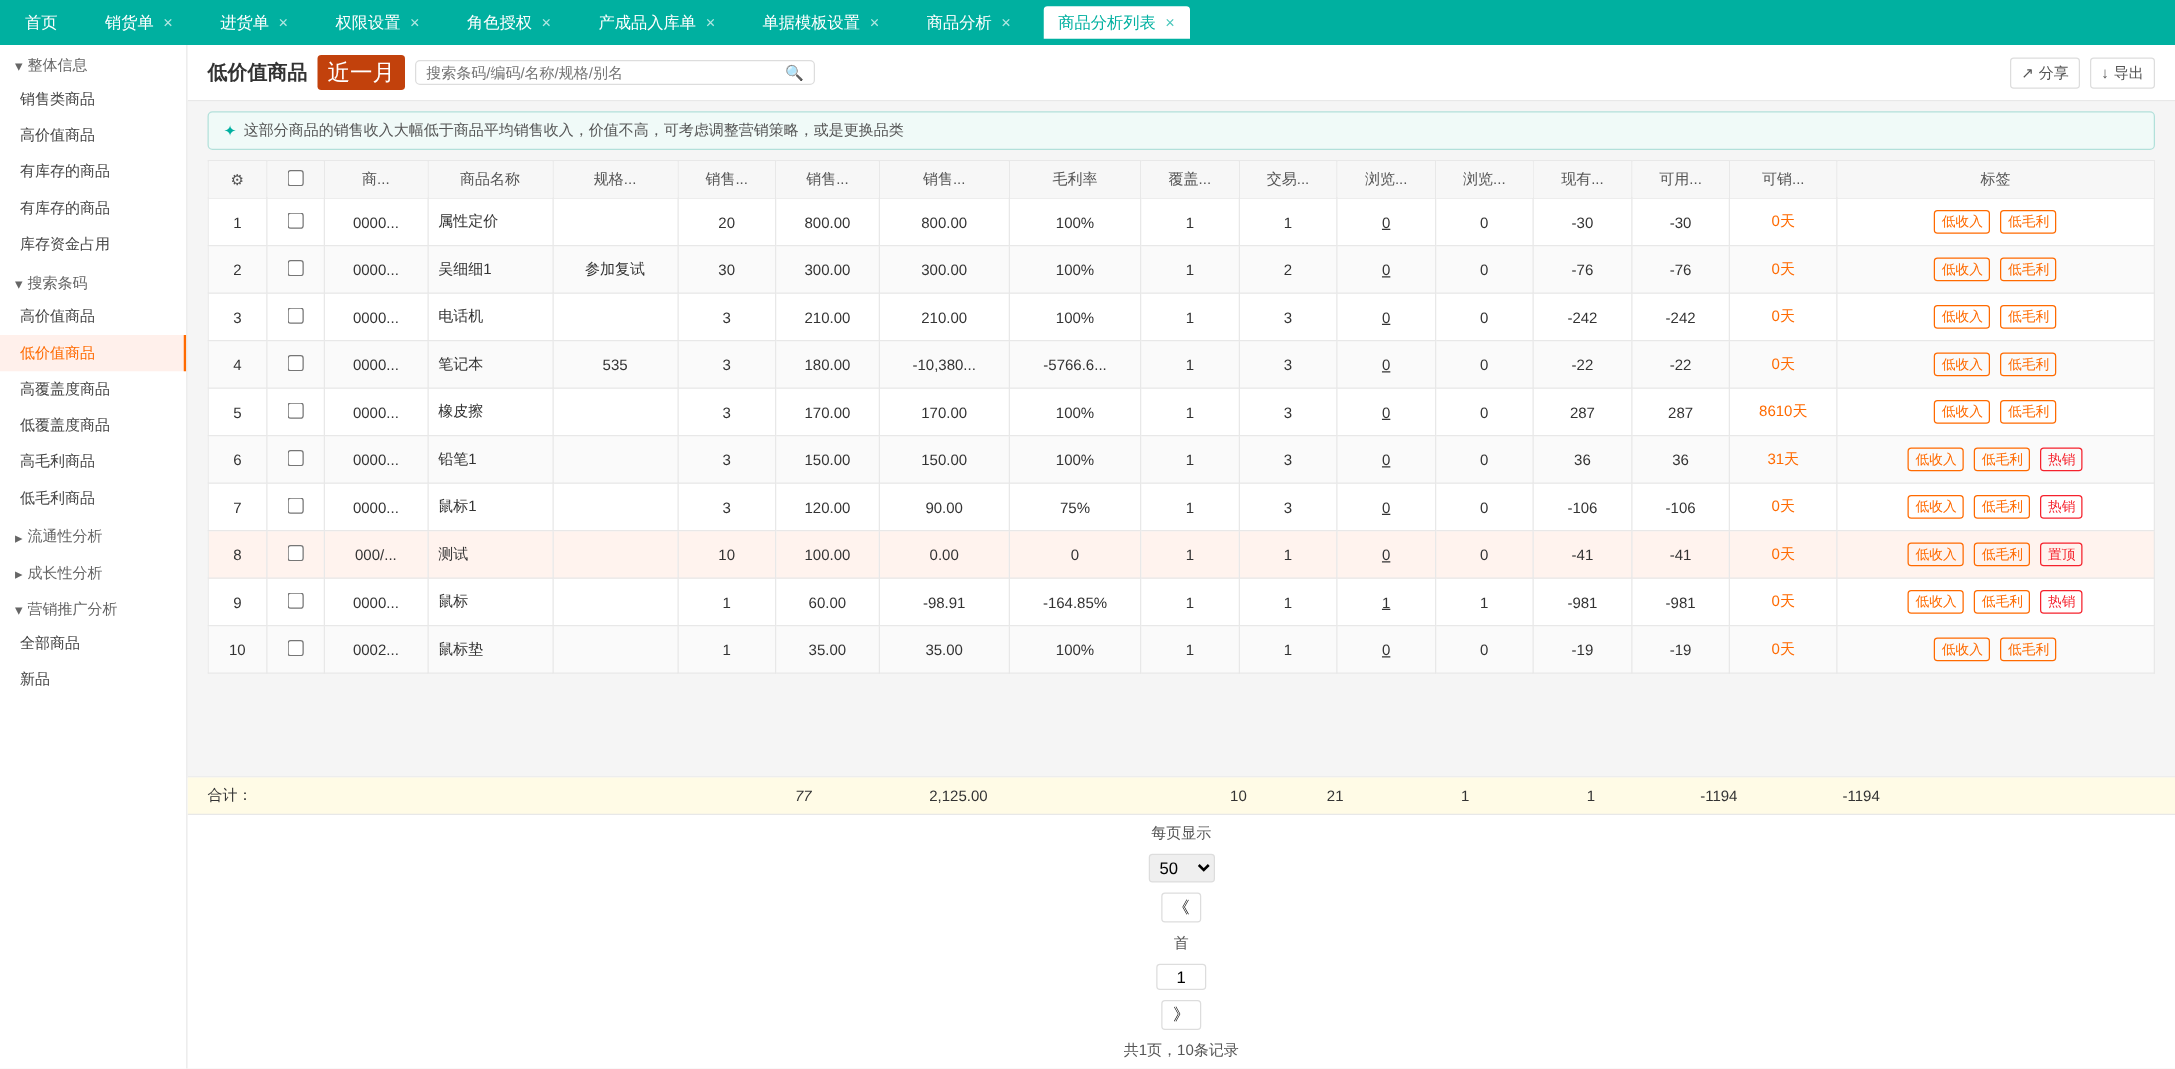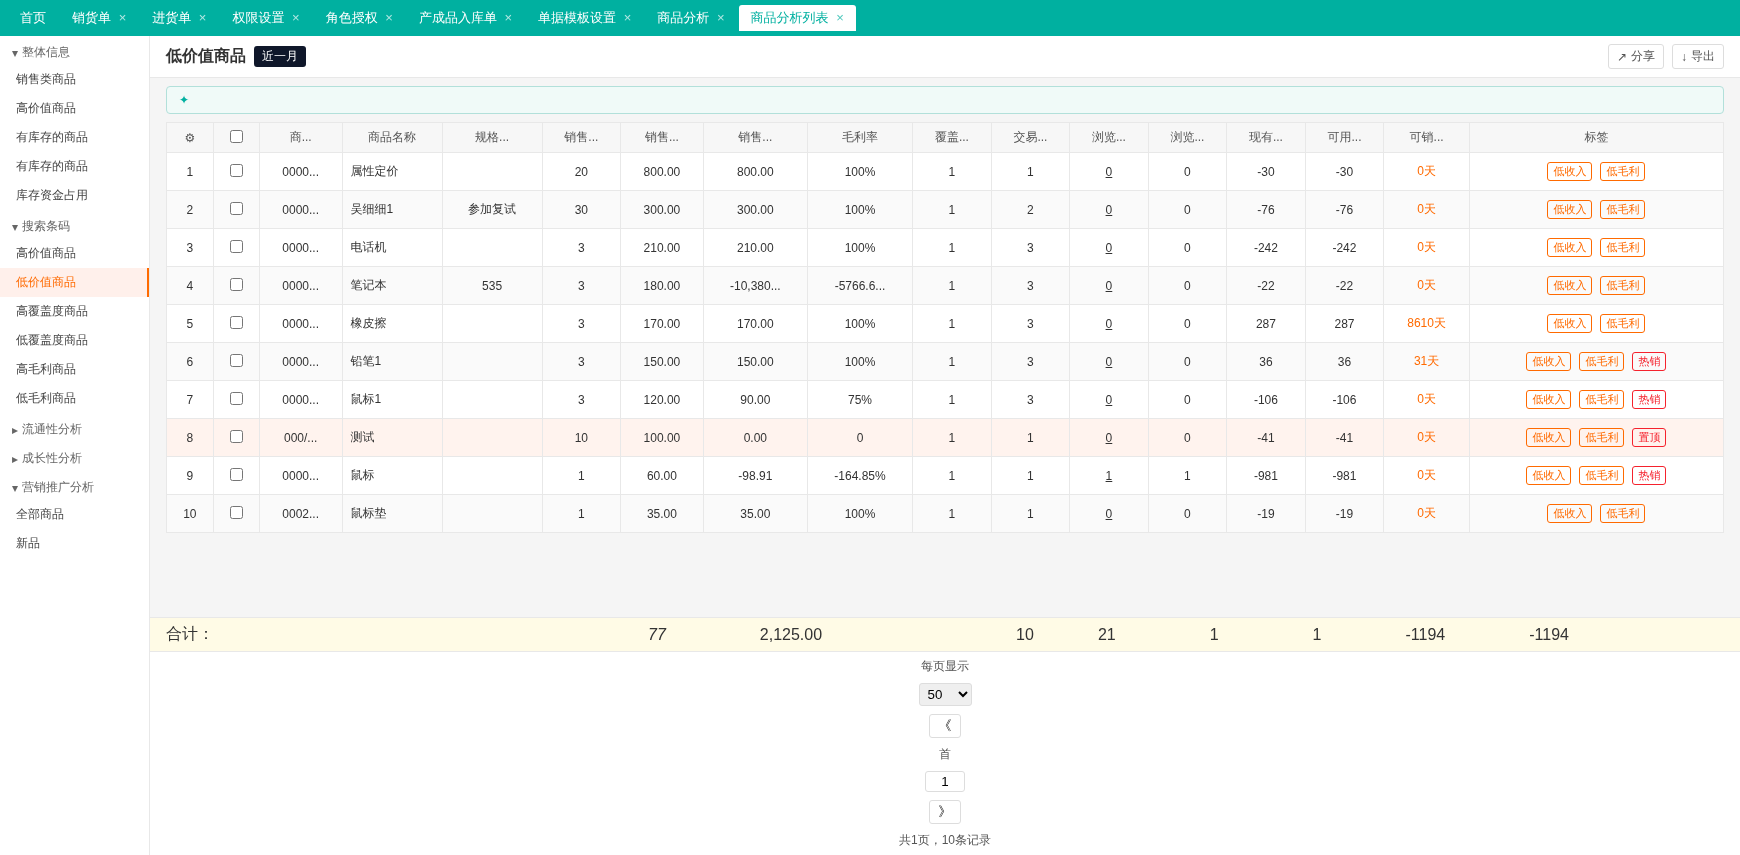--- a/index.html
+++ b/index.html
@@ -5,21 +5,21 @@
     * { box-sizing: border-box; margin: 0; padding: 0; }
     body { font-family: 'Microsoft YaHei', Arial, sans-serif; font-size: 12px; background: #f5f5f5; color: #333; overflow: hidden; height: 855px; }
 
     
     .top-nav {
       background: #00b0a0;
       height: 36px;
       display: flex;
       align-items: center;
       padding: 0 8px;
-      gap: 2px;
+      gap: 14px;
     }
     .nav-item {
       color: #fff;
       padding: 4px 12px;
       cursor: pointer;
       font-size: 13px;
       white-space: nowrap;
       border-radius: 3px 3px 0 0;
     }
     .nav-item.active { background: #fff; color: #00b0a0; }
@@ -59,27 +59,27 @@
     .toolbar {
       background: #fff;
       padding: 8px 16px;
       display: flex;
       align-items: center;
       gap: 8px;
       border-bottom: 1px solid #e8e8e8;
     }
     .page-title { font-size: 16px; font-weight: bold; color: #333; }
     .period-btn {
-      background: #0f172a;
+      background: #c2410c;
       color: #fff;
       border: none;
       padding: 2px 8px;
       border-radius: 3px;
       cursor: pointer;
-      font-size: 12px;
+      font-size: 18px;
     }
     .search-box {
       display: flex;
       align-items: center;
       border: 1px solid #ddd;
       border-radius: 4px;
       padding: 2px 8px;
       gap: 4px;
       flex: 1;
       max-width: 320px;
@@ -172,21 +172,21 @@
       background: #fff;
       border-top: 1px solid #e8e8e8;
       padding: 0;
     }
     .total-row {
       display: flex;
       align-items: center;
       padding: 6px 16px;
       background: #fffbe6;
       border-bottom: 1px solid #e8e8e8;
-      font-size: 16px;
+      font-size: 12px;
       gap: 17px;
     }
     .pagination {
       display: flex;
       align-items: center;
       justify-content: flex-end;
       padding: 6px 16px;
       gap: 8px;
       font-size: 12px;
       color: #555;
@@ -265,34 +265,39 @@
     </div>
     <div class="sidebar-item">全部商品</div>
     <div class="sidebar-item">新品</div>
   </div>
 
   <div class="main">
 
     <div class="toolbar">
       <span class="page-title">低价值商品</span>
       <button class="period-btn">近一月</button>
+      <div class="search-box">
+        <input type="text" placeholder="搜索条码/编码/名称/规格/别名" style="">
+        <span>🔍</span>
+      </div>
       <div class="toolbar-right">
         <button class="toolbar-btn">
           <span>↗</span>
           <span>分享</span>
         </button>
         <button class="toolbar-btn">
           <span>↓</span>
           <span>导出</span>
         </button>
       </div>
     </div>
 
     <div class="info-banner">
       <span style="color:#00b0a0;">✦</span>
+      <span>这部分商品的销售收入大幅低于商品平均销售收入，价值不高，可考虑调整营销策略，或是更换品类</span>
     </div>
 
     <div class="table-container">
       <table>
         <thead>
           <tr>
             <th>⚙</th>
             <th><input type="checkbox" style=""></th>
             <th>商...</th>
             <th>商品名称</th>

